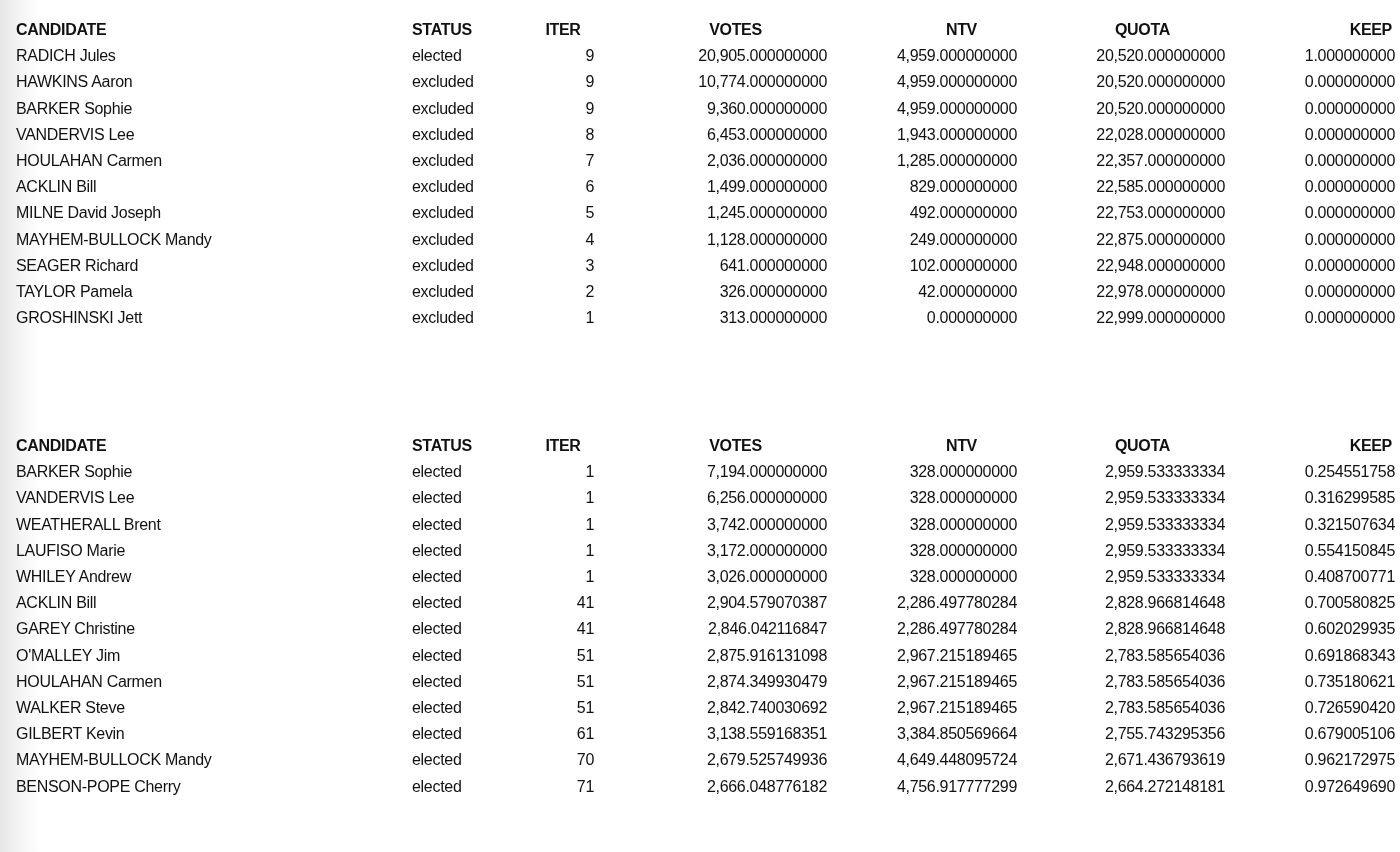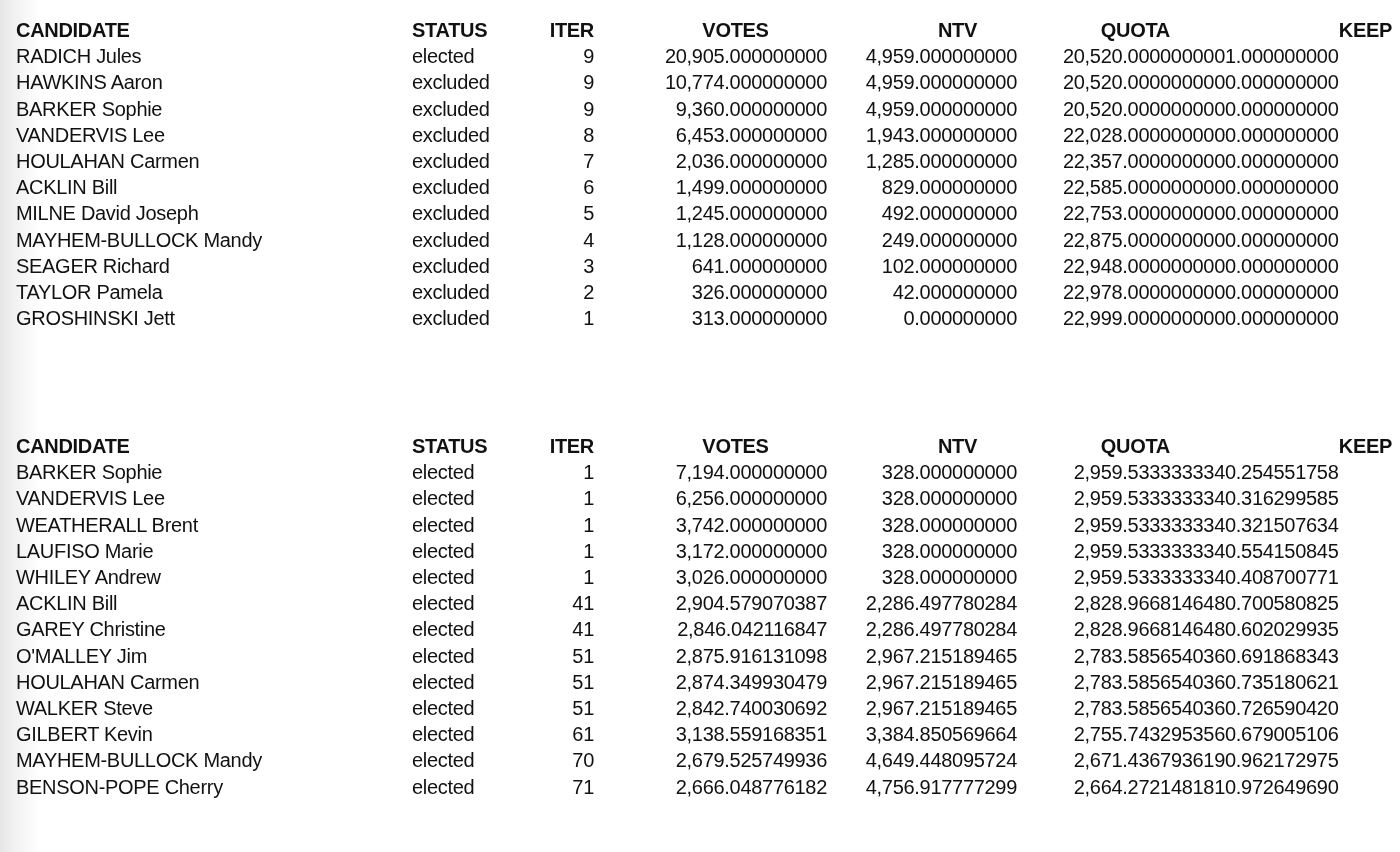--- a/index.html
+++ b/index.html
@@ -10,36 +10,36 @@
       color: #111;
     }
     .edge-shade {
       position: absolute; left: 0; top: 0; width: 40px; height: 852px;
       background: linear-gradient(to right, #e6e6e6 0%, #f3f3f3 45%, #ffffff 100%);
       pointer-events: none;
     }
     table.results {
       position: absolute; left: 16px;
       border-collapse: collapse;
-      font-size: 20px;
+      font-size: 16px;
       letter-spacing: -0.3px;
     }
     table.results th, table.results td {
       padding: 0; height: 26.2px; line-height: 26px; white-space: nowrap;
       font-weight: normal;
     }
     table.results th { font-weight: bold; }
     .c-cand  { width: 396px; text-align: left; }
     .c-stat  { width: 120px; text-align: left; }
     .c-iter  { width: 62px;  text-align: right; padding-right: 2px !important; }
     .c-votes { width: 231px; text-align: right; }
     .c-ntv   { width: 190px; text-align: right; }
     .c-quota { width: 208px; text-align: right; }
-    .c-keep  { width: 170px; text-align: left; }
-    th.c-iter  { text-align: right; }
+    .c-keep  { width: 170px; text-align: right; }
+    th.c-iter  { text-align: center; }
     th.c-votes { text-align: center; padding-left: 48px !important; width: 183px; }
     th.c-ntv   { text-align: right; padding-right: 40px !important; width: 150px; }
     th.c-quota { padding-right: 55px !important; width: 153px; }
     th.c-keep  { text-align: right; padding-right: 3px !important; width: 167px; }
     #table-1 { top: 17px; }
     #table-2 { top: 433px; }
   </style>
 </head>
 <body>
 

